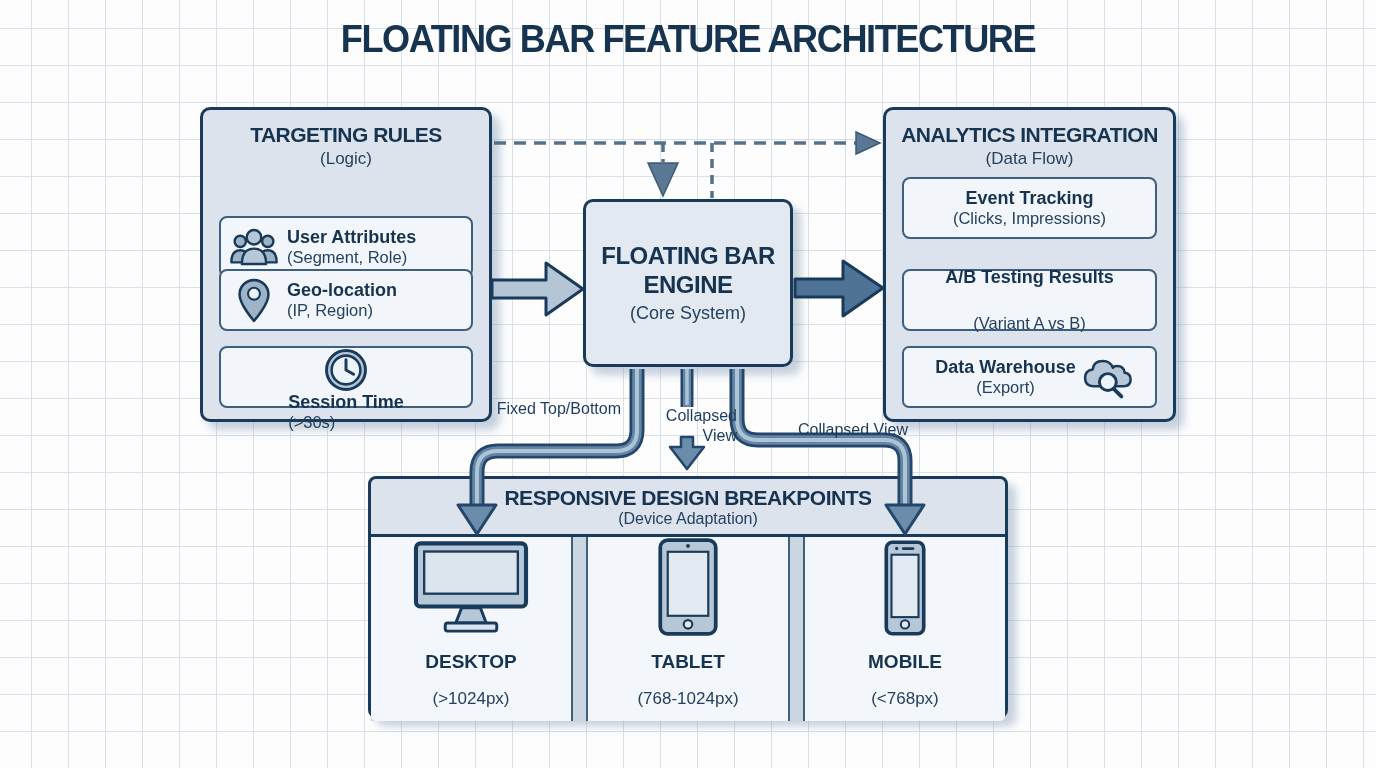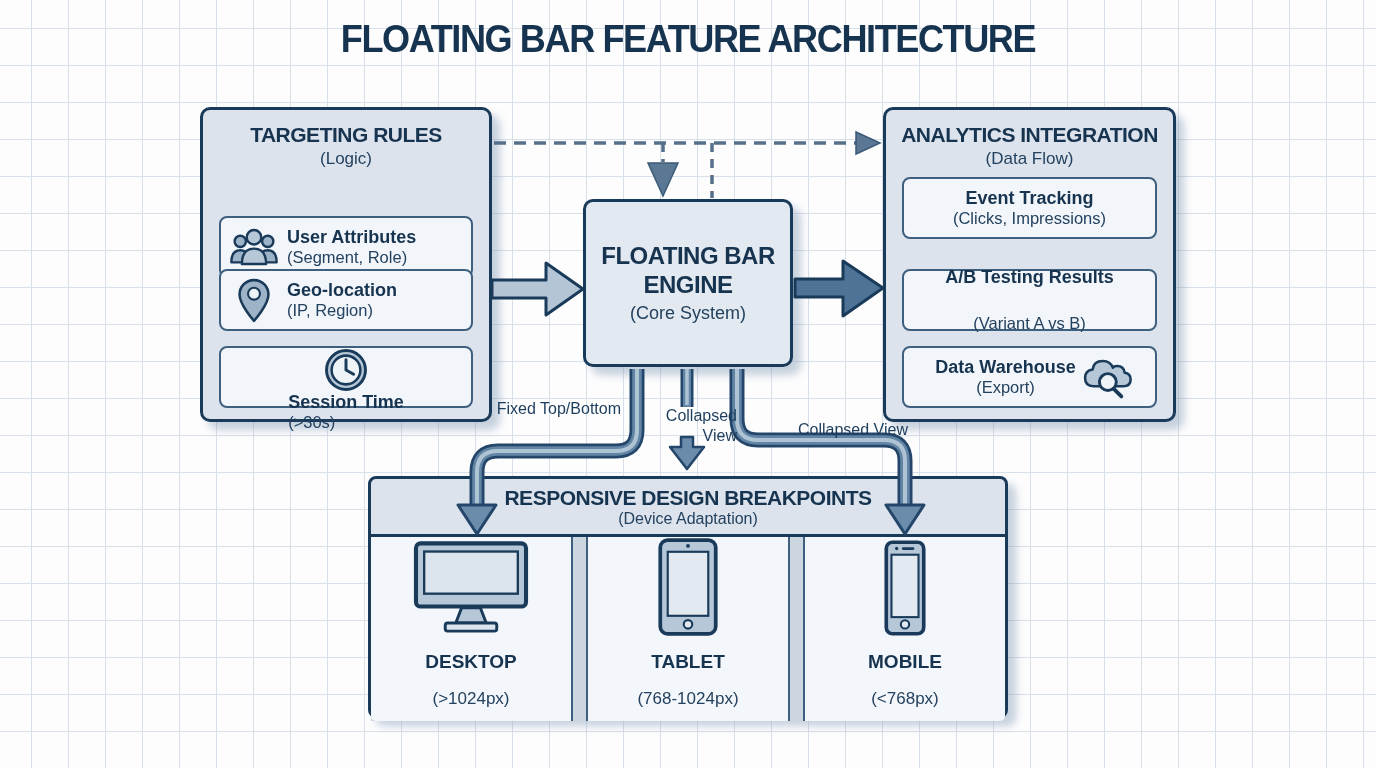--- a/index.html
+++ b/index.html
@@ -138,21 +138,21 @@
         <span class="t">Event Tracking</span>
         <span class="s">(Clicks, Impressions)</span>
       </span>
     </div>
     <div class="subitem centered" style="top:159px;">
       <span class="txt" style="align-items:center;gap:27px;">
         <span class="t">A/B Testing Results</span>
         <span class="s">(Variant A vs B)</span>
       </span>
     </div>
-    <div class="subitem" style="top:236px; justify-content:center;">
+    <div class="subitem" style="top:236px; justify-content:center;border-radius:7px;">
       <span class="txt" style="align-items:center; margin-left:14px;">
         <span class="t">Data Warehouse</span>
         <span class="s">(Export)</span>
       </span>
       <span class="ic" style="width:62px;">
         <svg width="54" height="46" viewBox="0 0 64 54">
           <path d="M16 38 Q6 38 6 28 Q6 19 15 18 Q16 8 27 8 Q36 8 39 16 Q40 14 44 14 Q52 14 53 22 Q60 23 60 30 Q60 38 51 38 Z" fill="#b6c7d8" stroke="#1a3a5a" stroke-width="3" stroke-linejoin="round"></path>
           <circle cx="33" cy="33" r="10" fill="#eef3f7" stroke="#1a3a5a" stroke-width="3.5"></circle>
           <path d="M40 41 L49 50" stroke="#1a3a5a" stroke-width="4.5" stroke-linecap="round"></path>
         </svg>

